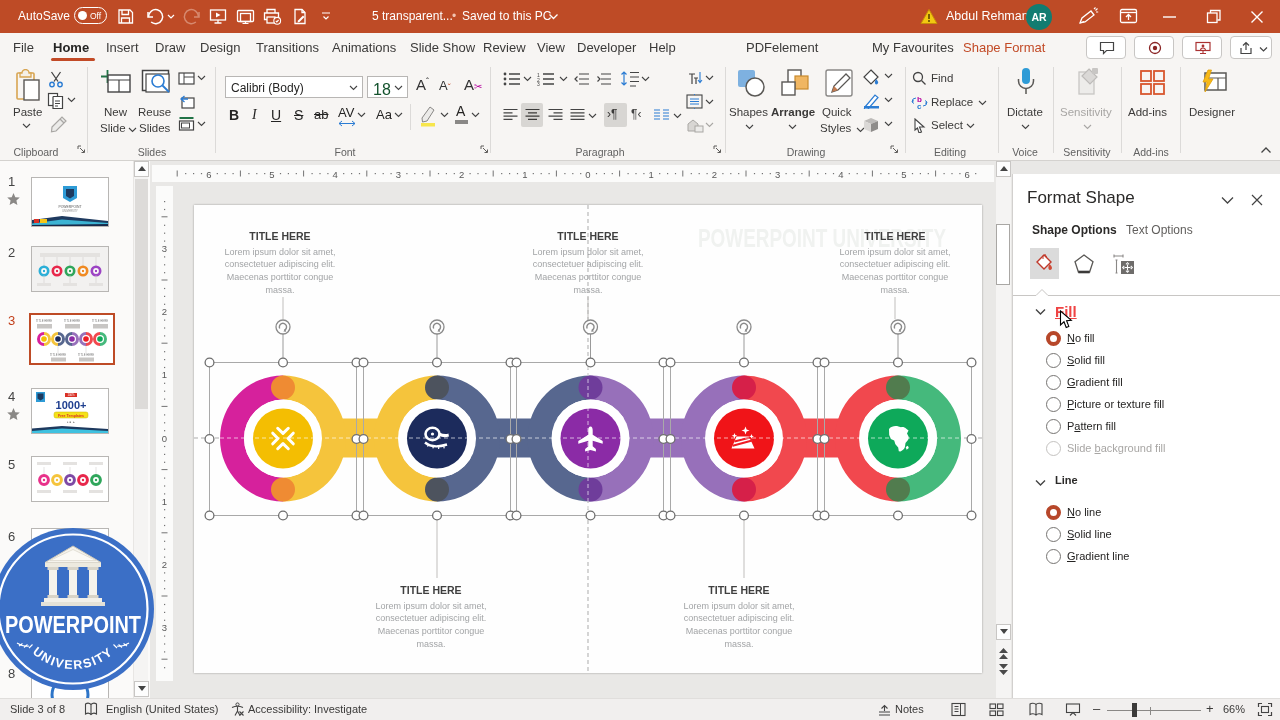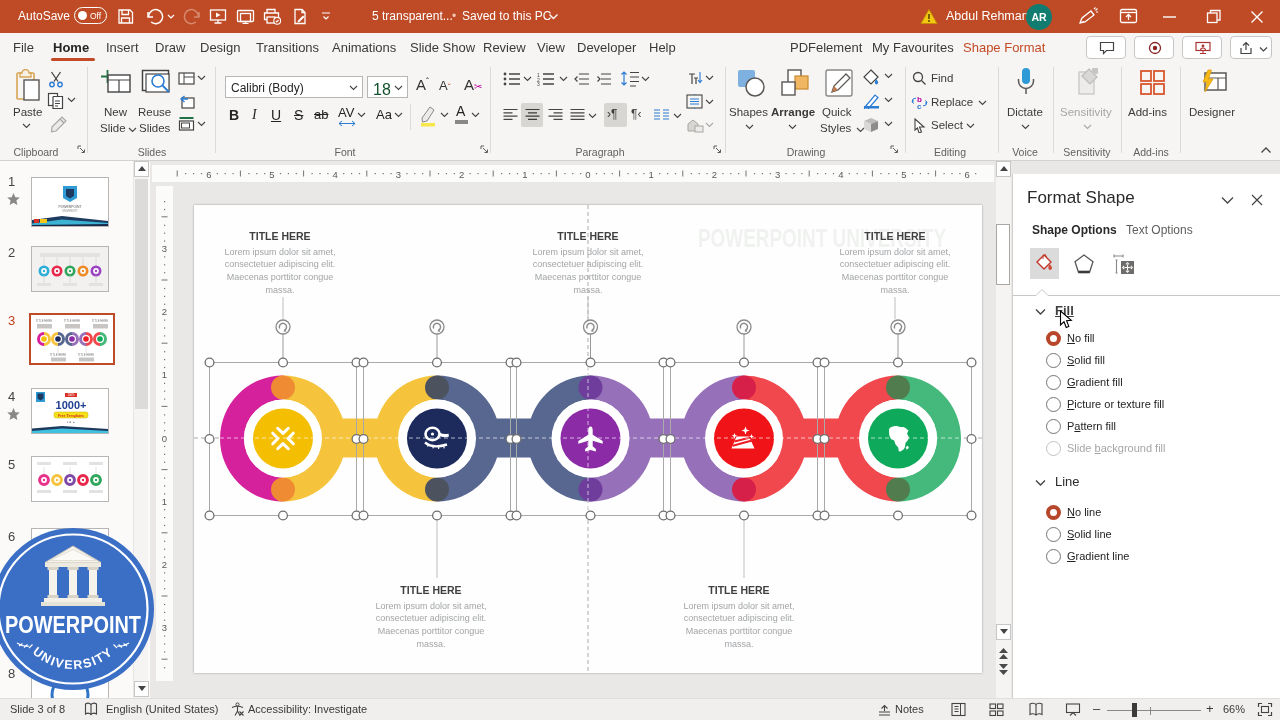--- a/index.html
+++ b/index.html
@@ -146,21 +146,21 @@
     <span class="tab" style="left:155px;">Draw</span>
     <span class="tab" style="left:200px;">Design</span>
     <span class="tab" style="left:256px;">Transitions</span>
     <span class="tab" style="left:332px;">Animations</span>
     <span class="tab" style="left:410px;">Slide Show</span>
     <span class="tab" style="left:483px;">Review</span>
     <span class="tab" style="left:537px;text-align:center;">View</span>
     <span class="tab" style="left:577px;">Developer</span>
     <span class="tab" style="left:649px;">Help</span>
     <span class="tab" style="left:654px;margin-top:48px;">iSpring Suite 11</span>
-    <span class="tab" style="left:790px;">PDFelement</span>
+    <span class="tab" style="left:746px;">PDFelement</span>
     <span class="tab" style="left:872px;">My Favourites</span>
     <span class="tab" style="left:963px;color:#C24A26;">Shape Format</span>
 
     <div class="ribbtn" style="left:1086px;width:40px;">
       <svg style="position:absolute;left:12px;top:4px;" width="16" height="14" viewBox="0 0 16 14">
         <path d="M1.5 1.5 h13 v8 h-7 l-3 3 v-3 h-3 Z" fill="none" stroke="#444" stroke-width="1.2"></path>
       </svg>
     </div>
     <div class="ribbtn" style="left:1134px;width:40px;">
       <svg style="position:absolute;left:13px;top:4px;" width="14" height="14" viewBox="0 0 14 14">
@@ -1154,42 +1154,42 @@
       </g>
     </svg>
 
     <svg style="position:absolute;left:0px;top:112px;" width="268" height="12" viewBox="0 0 268 12">
       <path d="M0 9.5 H23 L29 3.5 L35 9.5 H268" fill="none" stroke="#C8C6C4" stroke-width="1"></path>
     </svg>
 
     <svg style="position:absolute;left:22px;top:134px;" width="11" height="8" viewBox="0 0 11 8">
         <path d="M1 1.5 l4.5 4.5 L10 1.5" fill="none" stroke="#444" stroke-width="1.4"></path>
       </svg>
-    <span style="position:absolute;left:42px;top:129px;font-size:13px;font-weight:bold;color:#404040;text-decoration:underline;">Fill</span>
+    <span style="position:absolute;left:42px;top:129px;font-size:15px;font-weight:bold;color:#ef4444;text-decoration:underline;">Fill</span>
 
     <svg style="position:absolute;left:46px;top:136px;" width="14" height="20" viewBox="0 0 14 20">
       <path d="M1.5 1 L1.5 15 L5 11.8 L7.2 17.5 L9.8 16.4 L7.6 10.8 L12.3 10.4 Z" fill="#fff" stroke="#000" stroke-width="1.1"></path>
     </svg>
     <div class="radio sel" style="left:33px;top:157px;"></div>
       <span class="rlabel" style="left:54px;top:158px;"><u>N</u>o fill</span>
     <div class="radio" style="left:33px;top:179px;"></div>
       <span class="rlabel" style="left:54px;top:180px;"><u>S</u>olid fill</span>
     <div class="radio" style="left:33px;top:201px;"></div>
       <span class="rlabel" style="left:54px;top:202px;"><u>G</u>radient fill</span>
     <div class="radio" style="left:33px;top:223px;"></div>
       <span class="rlabel" style="left:54px;top:224px;"><u>P</u>icture or texture fill</span>
     <div class="radio" style="left:33px;top:245px;"></div>
       <span class="rlabel" style="left:54px;top:246px;">P<u>a</u>ttern fill</span>
     <div class="radio" style="left:33px;top:267px;border-color:#C4C2C0;"></div>
       <span class="rlabel" style="left:54px;top:268px;color:#A8A6A4;">Slide <u>b</u>ackground fill</span>
 
     <svg style="position:absolute;left:22px;top:305px;" width="11" height="8" viewBox="0 0 11 8">
         <path d="M1 1.5 l4.5 4.5 L10 1.5" fill="none" stroke="#444" stroke-width="1.4"></path>
       </svg>
-    <span style="position:absolute;left:42px;top:300px;font-size:13px;font-weight:normal;color:#2b2a29;">Line</span>
+    <span style="position:absolute;left:42px;top:300px;font-size:11px;font-weight:bold;color:#2b2a29;">Line</span>
     <div class="radio sel" style="left:33px;top:331px;"></div>
       <span class="rlabel" style="left:54px;top:332px;"><u>N</u>o line</span>
     <div class="radio" style="left:33px;top:353px;"></div>
       <span class="rlabel" style="left:54px;top:354px;"><u>S</u>olid line</span>
     <div class="radio" style="left:33px;top:375px;"></div>
       <span class="rlabel" style="left:54px;top:376px;"><u>G</u>radient line</span>
   </div>
 
   <div id="statusbar" class="abs">
     <span class="it" style="left:10px;">Slide 3 of 8</span>

